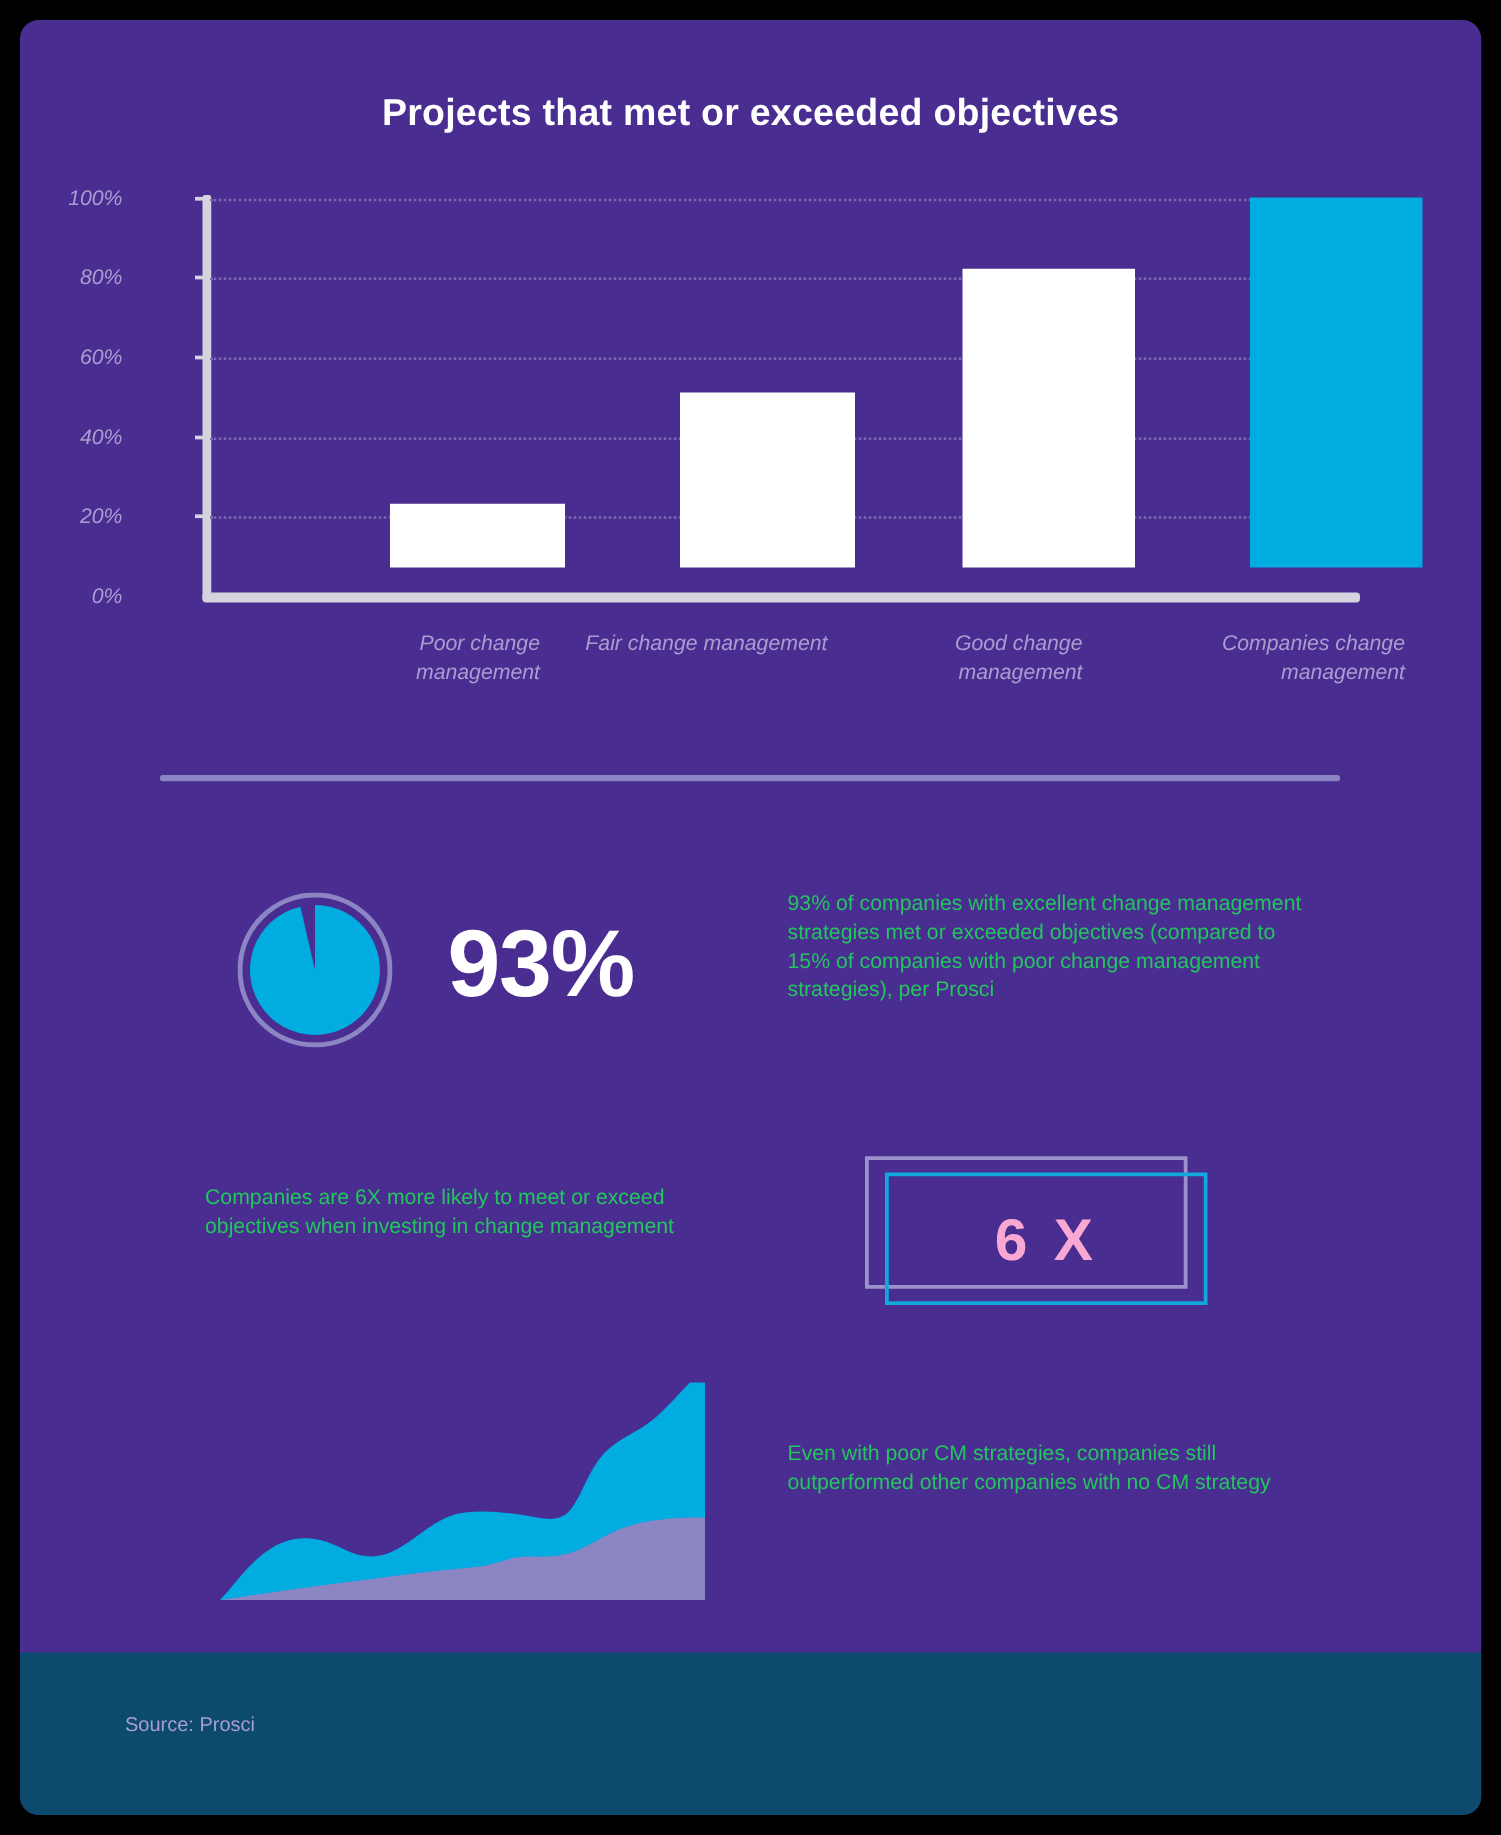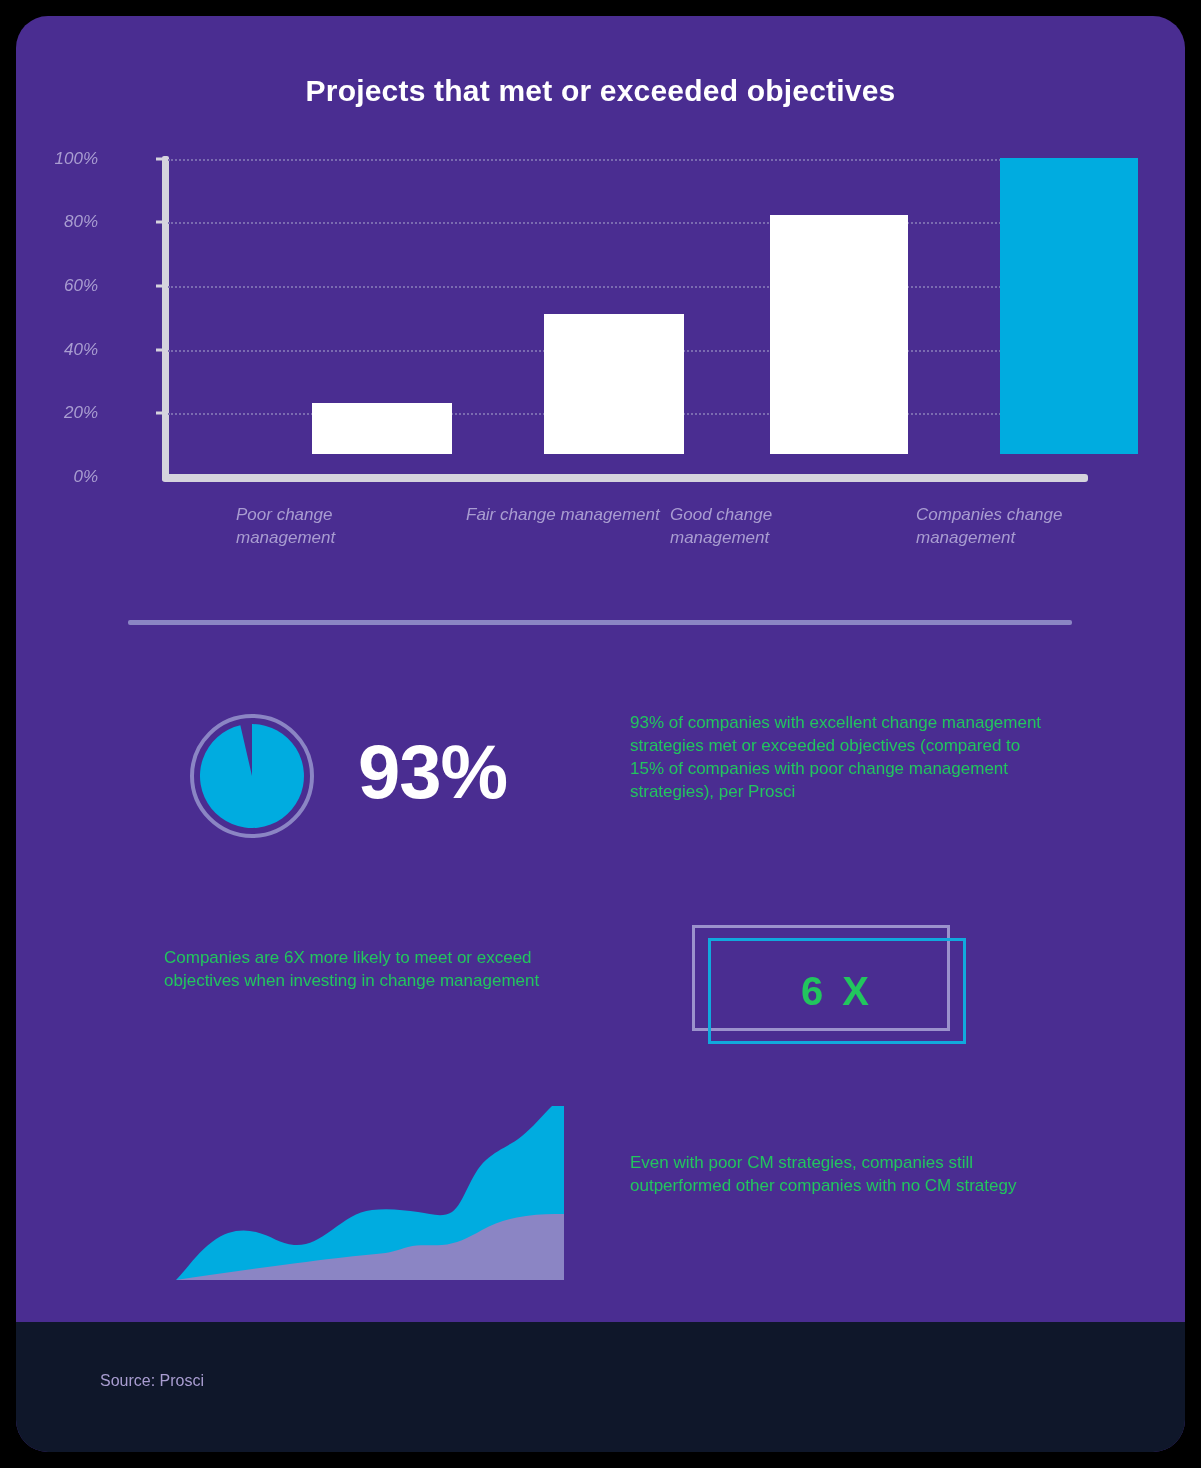--- a/index.html
+++ b/index.html
@@ -13,21 +13,21 @@
     font-family: "Liberation Sans", sans-serif;
     overflow: hidden;
   }
   .card {
     position: absolute;
     left: 16px;
     top: 16px;
     width: 1169px;
     height: 1436px;
     background: #4a2d91;
-    border-radius: 32px;
+    border-radius: 15px;
     overflow: hidden;
   }
 
   
   .chart-title {
     position: absolute;
     left: 0;
     top: 58px;
     width: 100%;
     text-align: center;
@@ -99,21 +99,21 @@
   .bar {
     position: absolute;
     bottom: 23px;
   }
   .xlabel {
     position: absolute;
     top: 368px;
     color: #a99dd1;
     font-size: 17px;
     font-style: italic;
-    text-align: left;
+    text-align: right;
     line-height: 1.35;
   }
 
   
   .divider {
     position: absolute;
     left: 112px;
     top: 604px;
     width: 944px;
     height: 5px;
@@ -190,43 +190,43 @@
   }
   .badge-text {
     position: absolute;
     left: 32px;
     top: 27px;
     width: 258px;
     height: 106px;
     display: flex;
     align-items: center;
     justify-content: center;
-    color: #22c55e;
-    font-size: 40px;
+    color: #f9a8d4;
+    font-size: 47px;
     font-weight: bold;
     letter-spacing: 4px;
   }
 
   
   .areachart {
     position: absolute;
     left: 160px;
     top: 1088px;
     width: 388px;
     height: 176px;
   }
 
   
   .footer {
     position: absolute;
     left: 0;
     bottom: 0;
     width: 100%;
     height: 130px;
-    background: #0f172a;
+    background: #0c4a6e;
   }
   .source {
     position: absolute;
     left: 84px;
     top: 50px;
     color: #a99dd1;
     font-size: 16px;
   }
   .logo {
     position: absolute;

